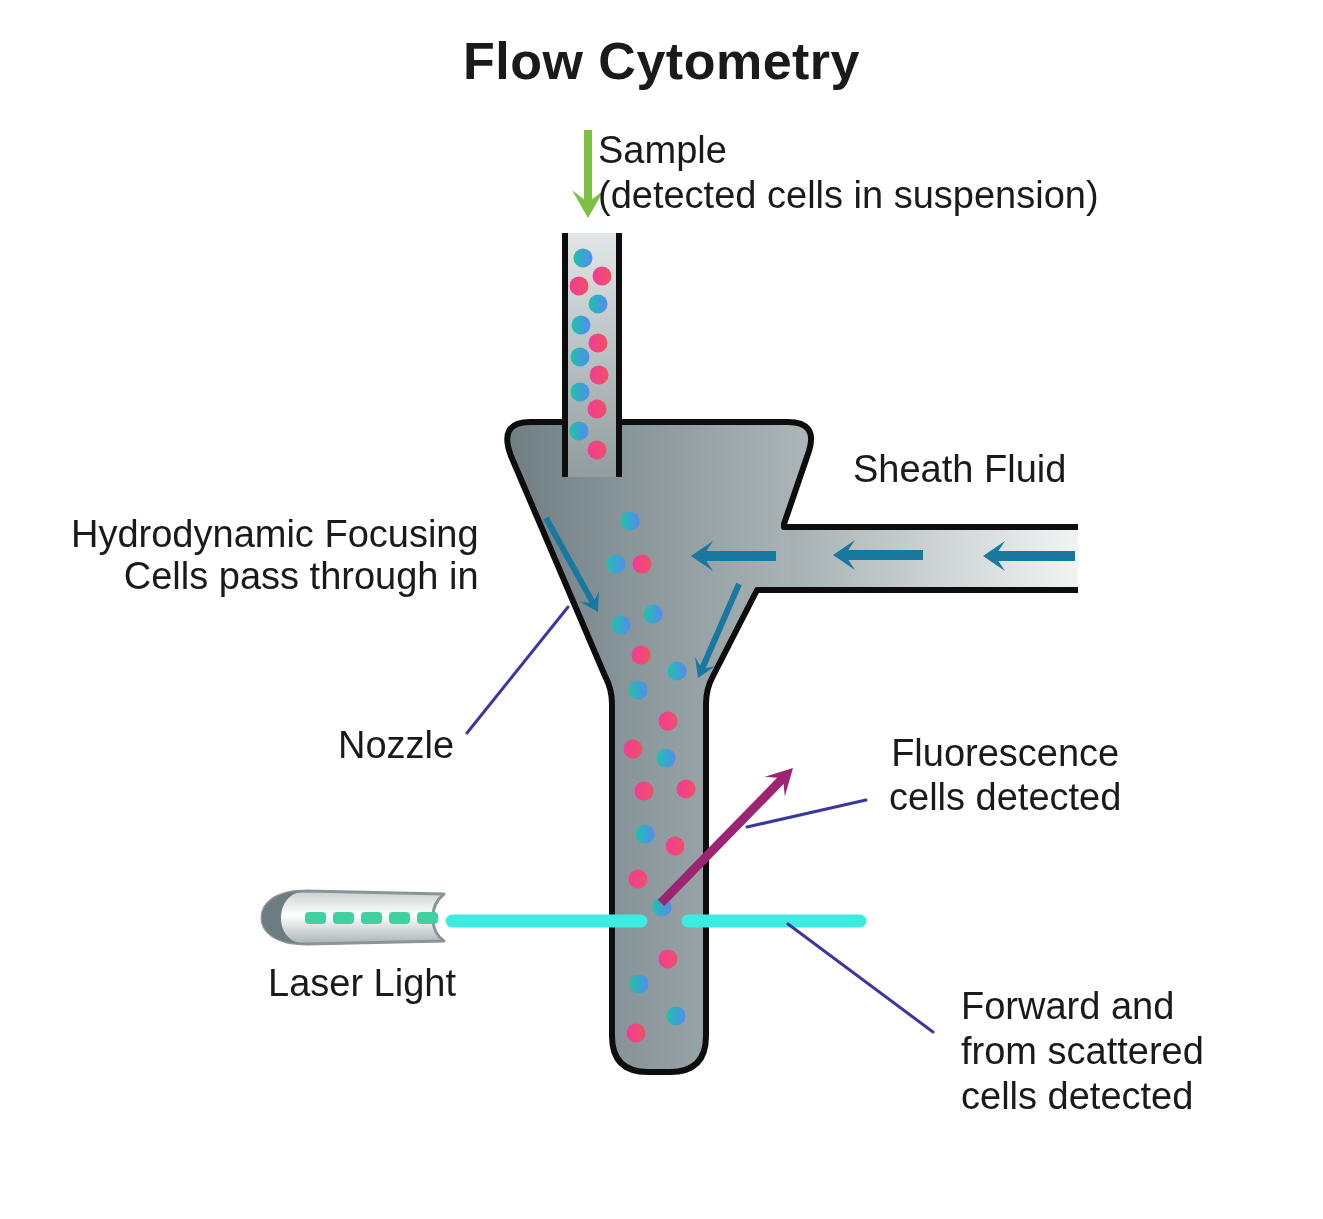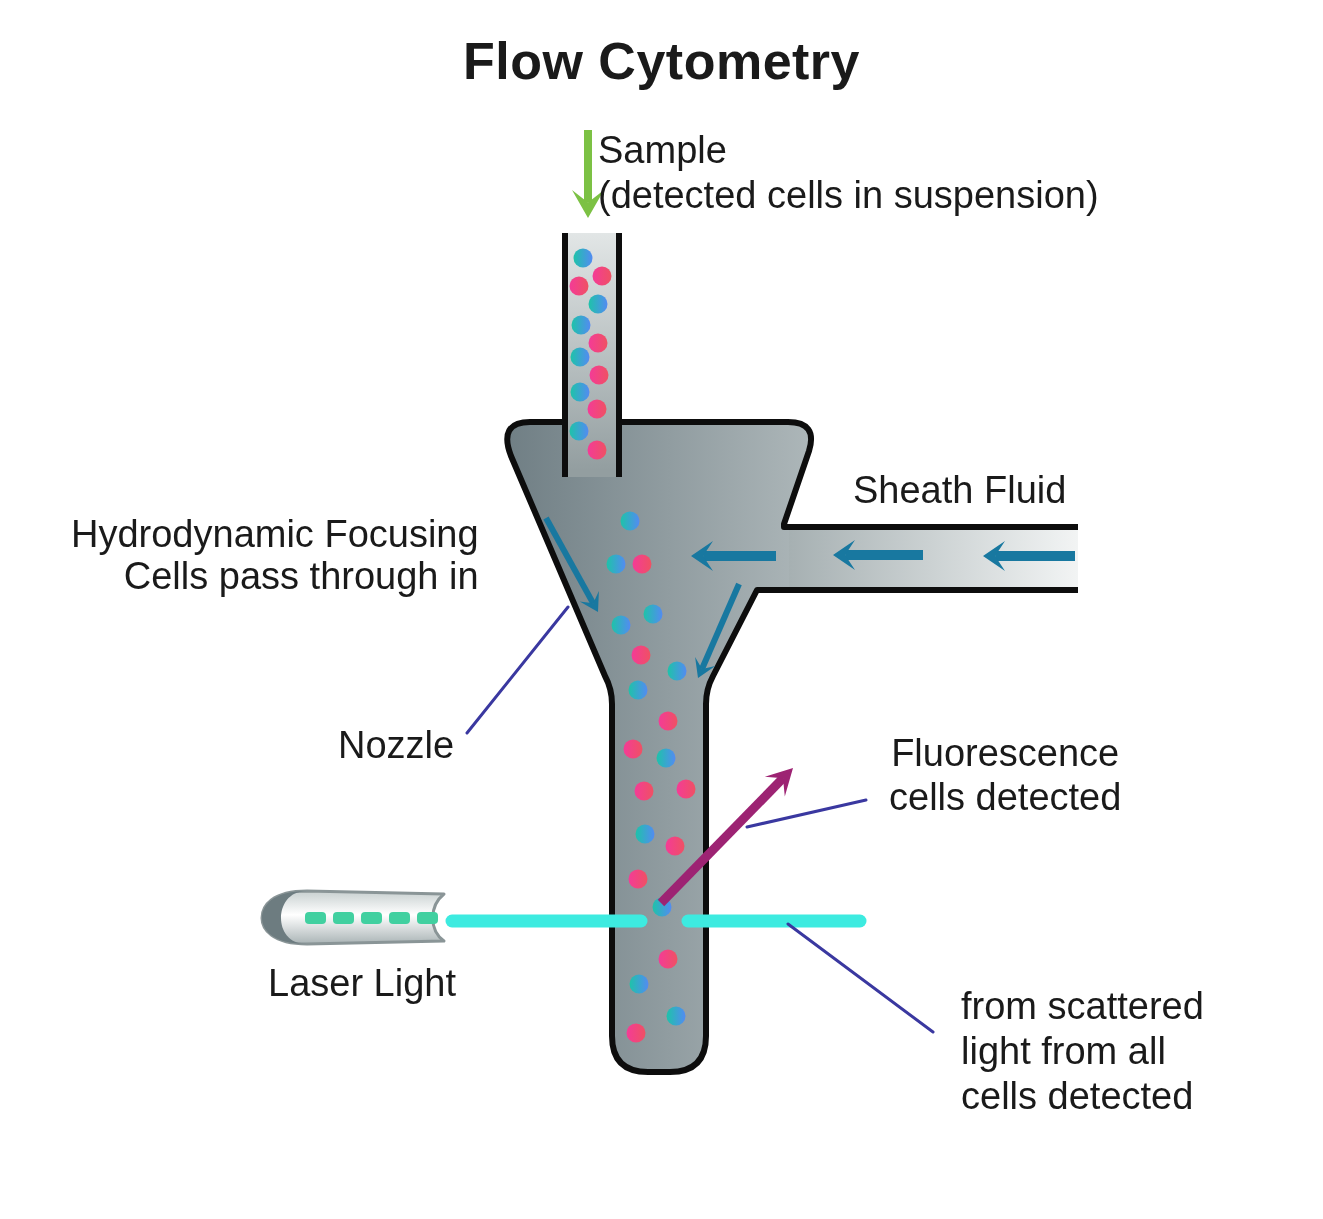--- a/index.html
+++ b/index.html
@@ -9,21 +9,21 @@
     overflow:hidden;
   }
   svg.diagram { position:absolute; left:0; top:0; }
   .title {
     position:absolute; left:0; top:31px; width:100%; text-align:center;
     font-size:52px; font-weight:700; letter-spacing:0.5px;
   }
   .lbl { position:absolute; font-size:38px; line-height:45px; white-space:nowrap; }
   .lbl.hydro   { left:71px;  top:513px; line-height:42px;text-align:right; }
   .lbl.sample  { left:598px; top:128px; }
-  .lbl.sheath  { left:853px; top:468px; }
+  .lbl.sheath  { left:853px; top:447px; }
   .lbl.nozzle  { left:338px; top:723px; }
   .lbl.fluor   { left:889px; top:731px; line-height:44px;text-align:center; }
   .lbl.laser   { left:268px; top:961px; }
   .lbl.forward { left:961px; top:984px; }
   .outline { fill:none; stroke:var(--outline,#0d0d0d); stroke-width:6; stroke-linejoin:round; }
   .wall    { stroke:var(--outline,#0d0d0d); stroke-width:6; }
 </style>
 </head>
 <body>
 
@@ -184,18 +184,18 @@
   <div class="lbl nozzle">Nozzle</div>
 
   <div class="lbl fluor">
     <div>Fluorescence</div>
     <div>cells detected</div>
   </div>
 
   <div class="lbl laser">Laser Light</div>
 
   <div class="lbl forward">
+    <div>Forward and</div>
     <div>from scattered</div>
-    <div>light from all</div>
     <div>cells detected</div>
   </div>
 
 </div>
 
 </body></html>

